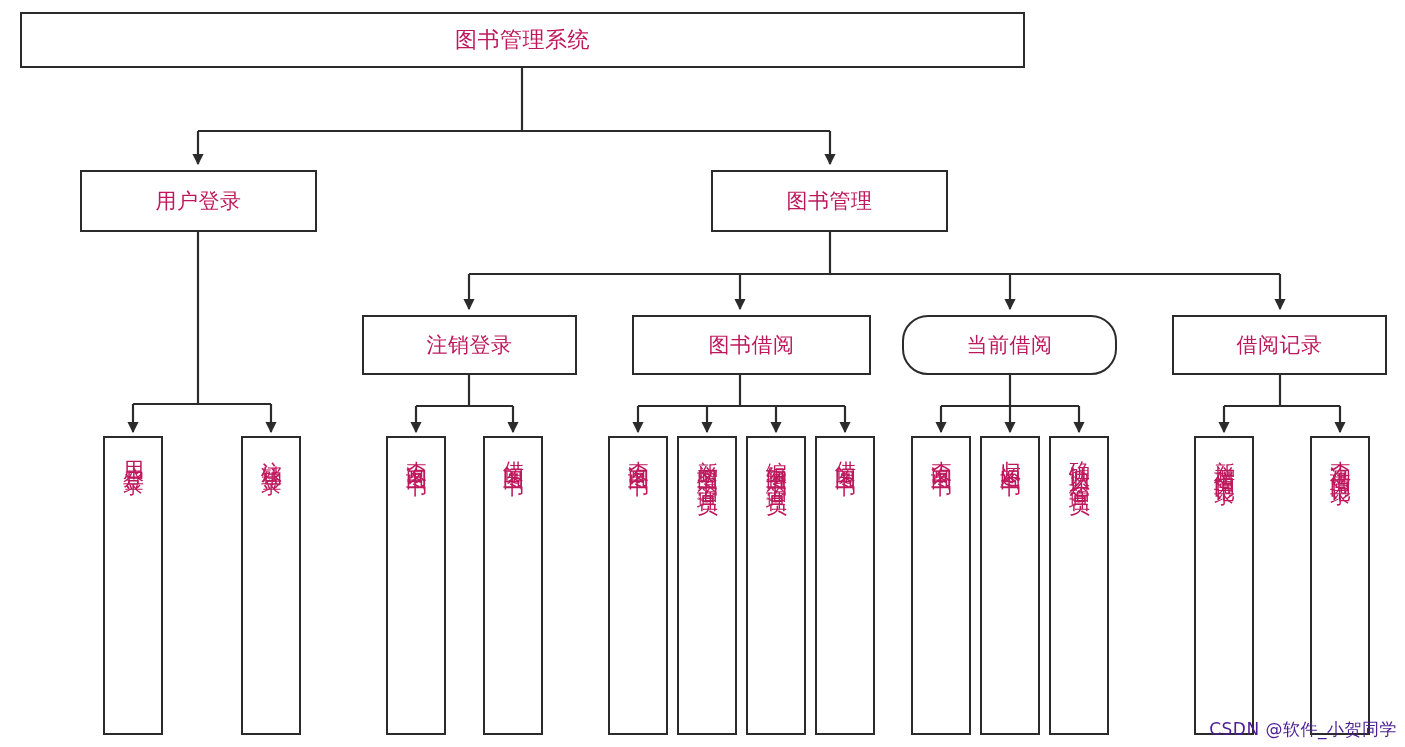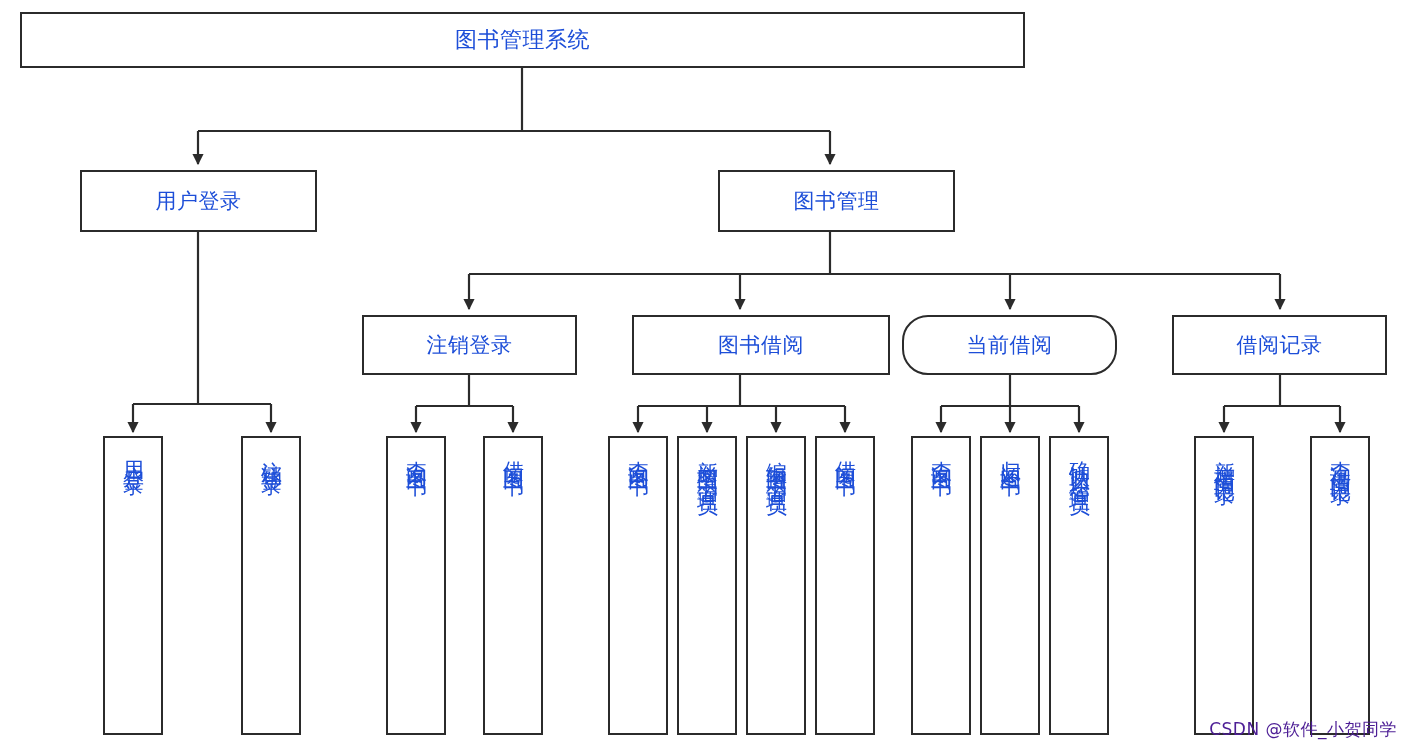--- a/index.html
+++ b/index.html
@@ -28,21 +28,21 @@
     border:2.2px solid #2b2b2b;
     display:flex;
     align-items:center;
     justify-content:center;
     z-index:3;
   }
   .node .label{
     display:block;
     text-align:right;
     line-height:1.18;
-    color:#1d4ed8;
+    color:#be185d;
     letter-spacing:0.5px;
   }
   
   .node.h .label{
     font-size:21px;
     white-space:nowrap;
   }
   .node.root .label{ font-size:22px; }
   
   .node.v{
@@ -127,28 +127,28 @@
     </g>
   </svg>
 
   <div class="node h root" style="left:20px;top:12px;width:1005px;height:56px;">
     <span class="label">图书管理系统</span>
   </div>
 
   <div class="node h" style="left:80px;top:170px;width:237px;height:62px;">
     <span class="label">用户登录</span>
   </div>
-  <div class="node h" style="left:711px;top:170px;width:237px;height:62px;margin-left:7px;">
+  <div class="node h" style="left:711px;top:170px;width:237px;height:62px;">
     <span class="label">图书管理</span>
   </div>
 
   <div class="node h" style="left:362px;top:315px;width:215px;height:60px;">
     <span class="label">注销登录</span>
   </div>
-  <div class="node h" style="left:632px;top:315px;width:258px;height:60px;">
+  <div class="node h" style="left:632px;top:315px;width:239px;height:60px;">
     <span class="label">图书借阅</span>
   </div>
   <div class="node h" style="left:902px;top:315px;width:215px;height:60px;border-radius:26px;">
     <span class="label">当前借阅</span>
   </div>
   <div class="node h" style="left:1172px;top:315px;width:215px;height:60px;">
     <span class="label">借阅记录</span>
   </div>
 
   <div class="node v" style="left:103px;top:436px;width:60px;height:299px;">

